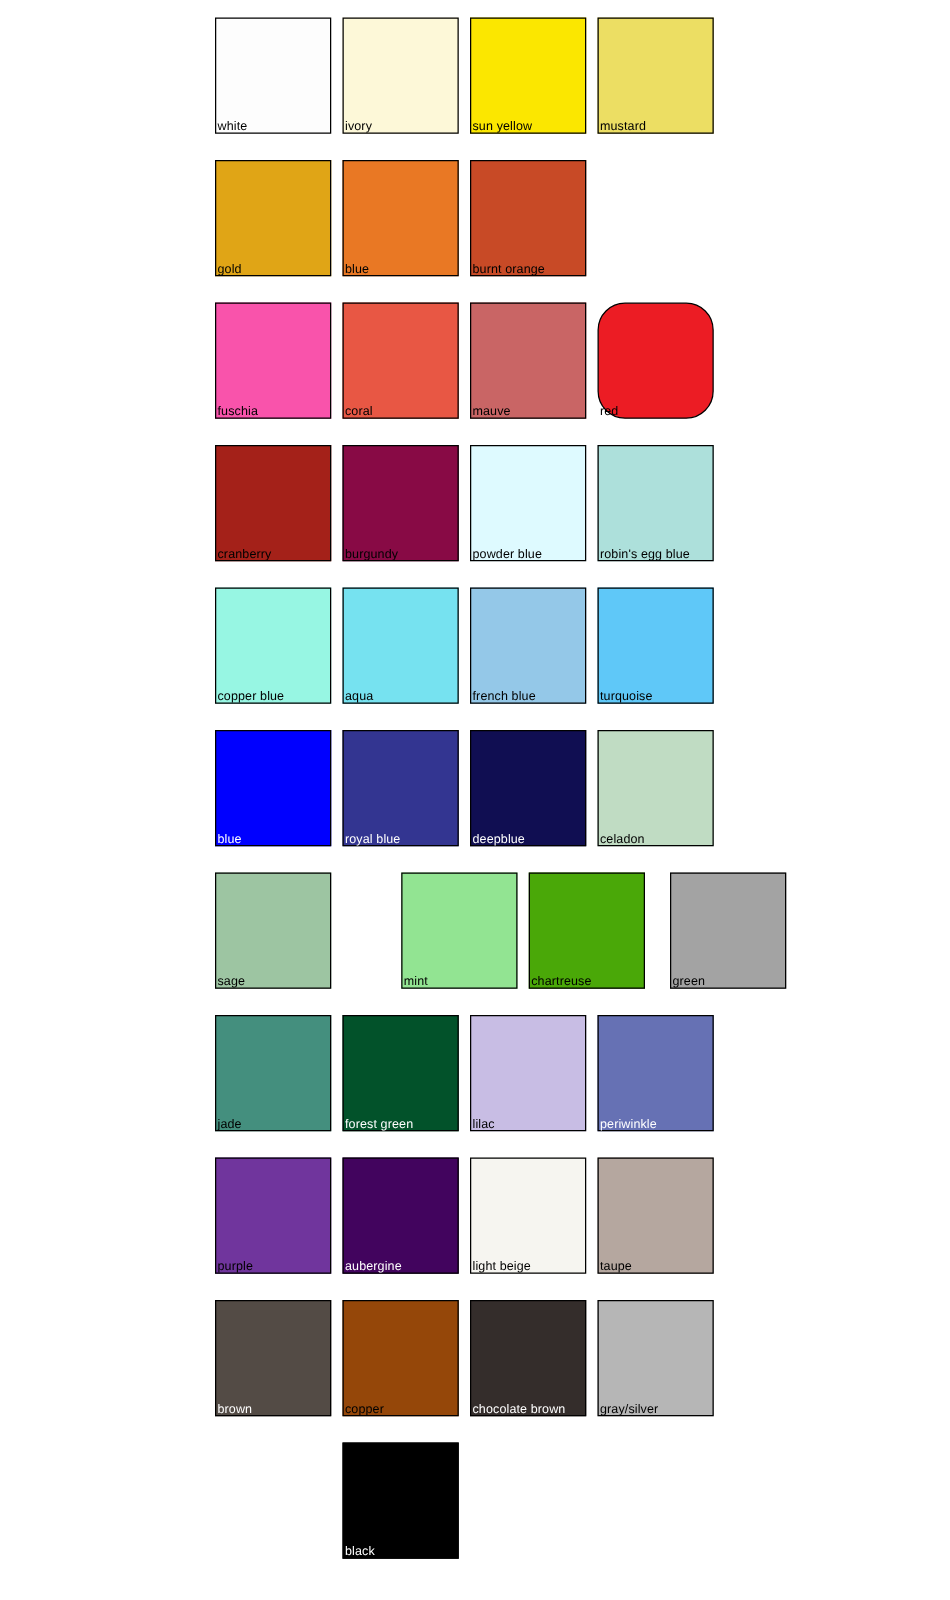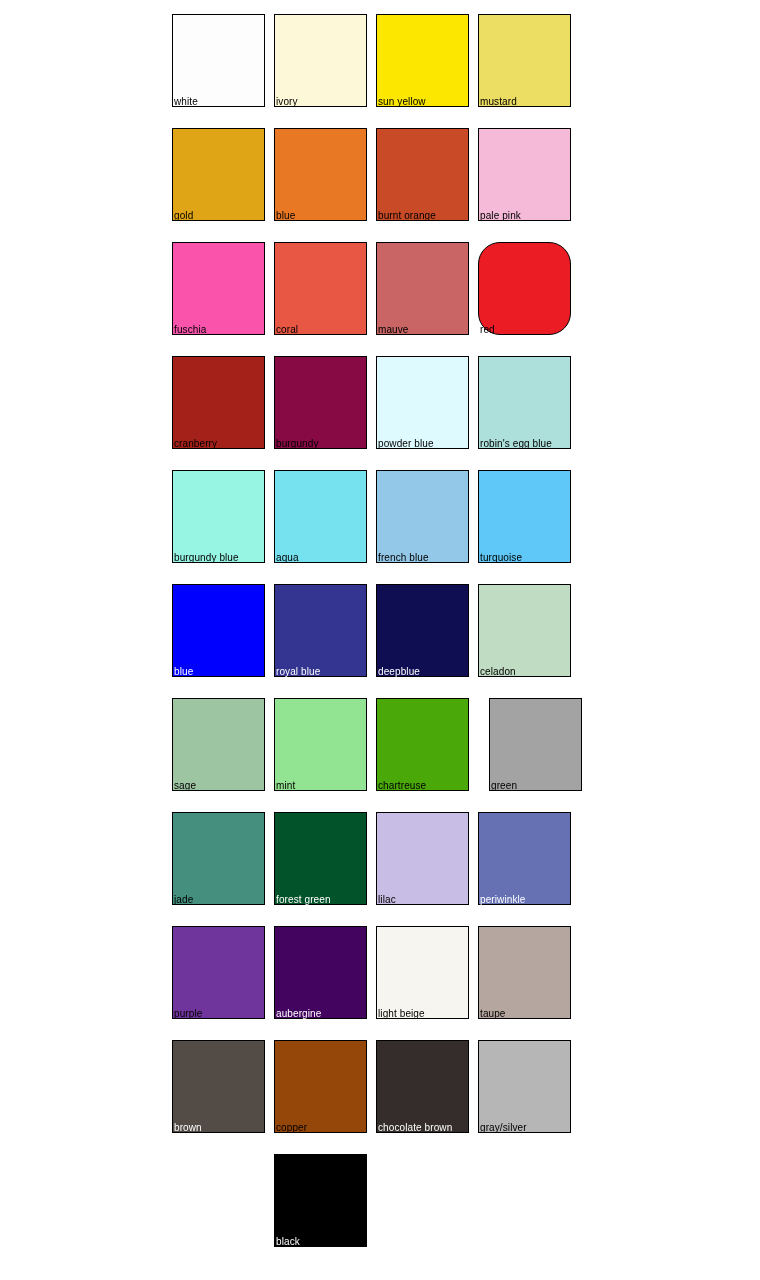--- a/index.html
+++ b/index.html
@@ -78,23 +78,20 @@
       <div class="swatch-row">
         <div class="swatch" style="background: rgb(224, 165, 22);">
           <span class="swatch-label dark-text">gold</span>
         </div>
         <div class="swatch" style="background: rgb(233, 120, 36);">
           <span class="swatch-label dark-text">blue</span>
         </div>
         <div class="swatch" style="background: rgb(200, 74, 38);">
           <span class="swatch-label dark-text">burnt orange</span>
         </div>
-        <div class="swatch" style="background: rgb(244, 186, 216);">
-          <span class="swatch-label dark-text">pale pink</span>
-        </div>
       </div>
       <div class="swatch-row">
         <div class="swatch" style="background: rgb(249, 83, 171);">
           <span class="swatch-label dark-text">fuschia</span>
         </div>
         <div class="swatch" style="background: rgb(232, 87, 68);">
           <span class="swatch-label dark-text">coral</span>
         </div>
         <div class="swatch" style="background: rgb(201, 101, 101);">
           <span class="swatch-label dark-text">mauve</span>
@@ -112,21 +109,21 @@
         </div>
         <div class="swatch" style="background: rgb(222, 250, 255);">
           <span class="swatch-label dark-text">powder blue</span>
         </div>
         <div class="swatch" style="background: rgb(173, 224, 219);">
           <span class="swatch-label dark-text">robin's egg blue</span>
         </div>
       </div>
       <div class="swatch-row">
         <div class="swatch" style="background: rgb(151, 246, 227);">
-          <span class="swatch-label dark-text">burgundy blue</span>
+          <span class="swatch-label dark-text">copper blue</span>
         </div>
         <div class="swatch" style="background: rgb(118, 226, 240);">
           <span class="swatch-label dark-text">aqua</span>
         </div>
         <div class="swatch" style="background: rgb(148, 200, 232);">
           <span class="swatch-label dark-text">french blue</span>
         </div>
         <div class="swatch" style="background: rgb(95, 200, 248);">
           <span class="swatch-label dark-text">turquoise</span>
         </div>
@@ -142,21 +139,21 @@
           <span class="swatch-label light-text">deepblue</span>
         </div>
         <div class="swatch" style="background: rgb(192, 220, 195);">
           <span class="swatch-label dark-text">celadon</span>
         </div>
       </div>
       <div class="swatch-row">
         <div class="swatch" style="background: rgb(157, 197, 162);">
           <span class="swatch-label dark-text">sage</span>
         </div>
-        <div class="swatch" style="background: rgb(146, 228, 146);">
+        <div class="swatch" style="background: rgb(146, 228, 146); margin-left: 47px;">
           <span class="swatch-label dark-text">mint</span>
         </div>
         <div class="swatch" style="background: rgb(74, 168, 8);">
           <span class="swatch-label dark-text">chartreuse</span>
         </div>
         <div class="swatch" style="background: #a3a3a3; margin-left: 11px;">
           <span class="swatch-label dark-text">green</span>
         </div>
       </div>
       <div class="swatch-row">

